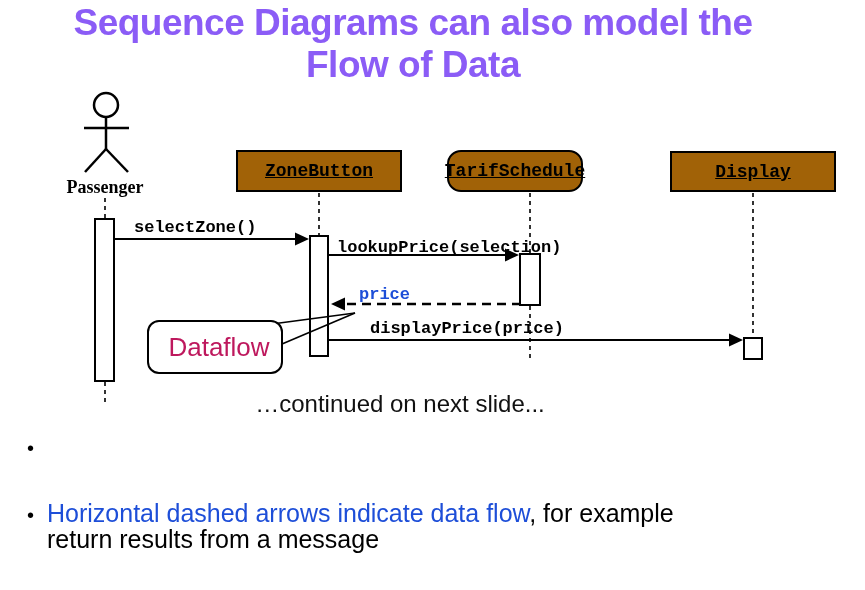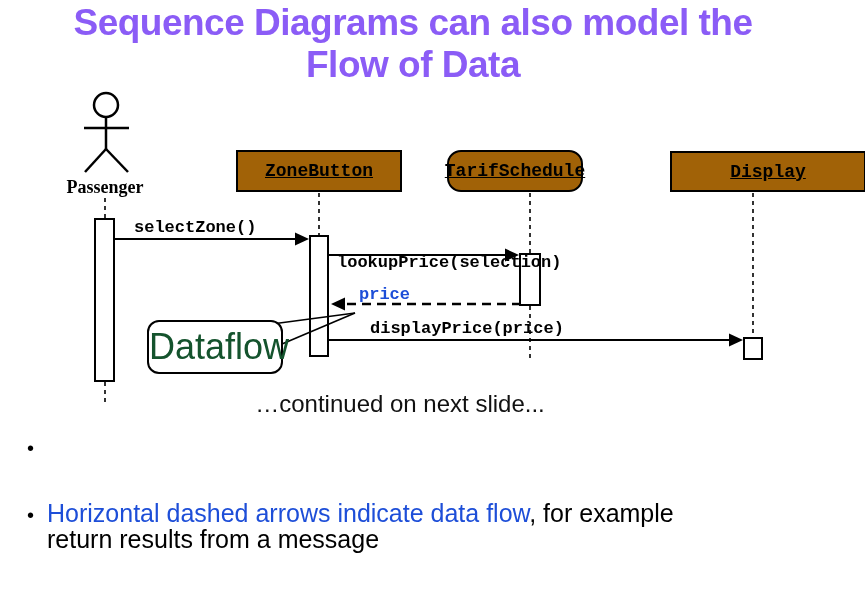--- a/index.html
+++ b/index.html
@@ -59,21 +59,21 @@
   
   #callout {
     left:147px; top:320px; width:136px; height:54px;
     box-sizing:border-box;
     border:2px solid #000; border-radius:12px;
     background:#fff;
     display:flex; align-items:center; justify-content:center;
     z-index:4;
   }
   #callout span {
-    font-size:36px; color:#14532d; letter-spacing:0px;margin-left:8px;
+    font-size:26px; color:#be185d; letter-spacing:0px;margin-left:8px;
   }
 
   #continued {
     left:180px; top:390px; width:440px;
     text-align:center; font-size:24px; color:#111;
     z-index:2;
   }
 
   
   .bullet { left:14px; width:836px; display:flex; z-index:2; }
@@ -128,31 +128,31 @@
   </div>
 
   <div id="actor-label" class="abs mono html-layer" style="left:50px; top:177px;">Passenger</div>
 
   <div class="abs obj-box" style="left:236px; top:150px; width:166px; height:42px;">
     <span class="mono">ZoneButton</span>
   </div>
   <div class="abs obj-box" style="left:447px; top:150px; width:136px; height:42px;border-radius:14px;">
     <span class="mono">TarifSchedule</span>
   </div>
-  <div class="abs obj-box" style="left:670px; top:151px; width:196px; height:41px;">
+  <div class="abs obj-box" style="left:670px; top:151px; width:166px; height:41px;">
     <span class="mono">Display</span>
   </div>
 
   <div class="abs act-bar" style="left:94px;  top:218px; width:21px; height:164px;"></div>
   <div class="abs act-bar" style="left:309px; top:235px; width:20px; height:122px;"></div>
   <div class="abs act-bar" style="left:519px; top:253px; width:22px; height:53px;"></div>
   <div class="abs act-bar" style="left:743px; top:337px; width:20px; height:23px;"></div>
 
   <div class="abs mono msg-label html-layer" style="left:134px; top:218px;">selectZone()</div>
-  <div class="abs mono msg-label html-layer" style="left:337px; top:253px;">lookupPrice(selection)</div>
+  <div class="abs mono msg-label html-layer" style="left:337px; top:238px;">lookupPrice(selection)</div>
   <div class="abs mono msg-label red-text html-layer" style="left:359px; top:285px;">price</div>
   <div class="abs mono msg-label html-layer" style="left:370px; top:319px;">displayPrice(price)</div>
 
   <svg id="tail-layer" class="layer" width="865" height="590" viewBox="0 0 865 590">
     <g stroke="#000" stroke-width="1.6" fill="none">
       <line x1="272" y1="324" x2="355" y2="313"></line>
       <line x1="282" y1="344" x2="355" y2="313"></line>
     </g>
   </svg>
 

